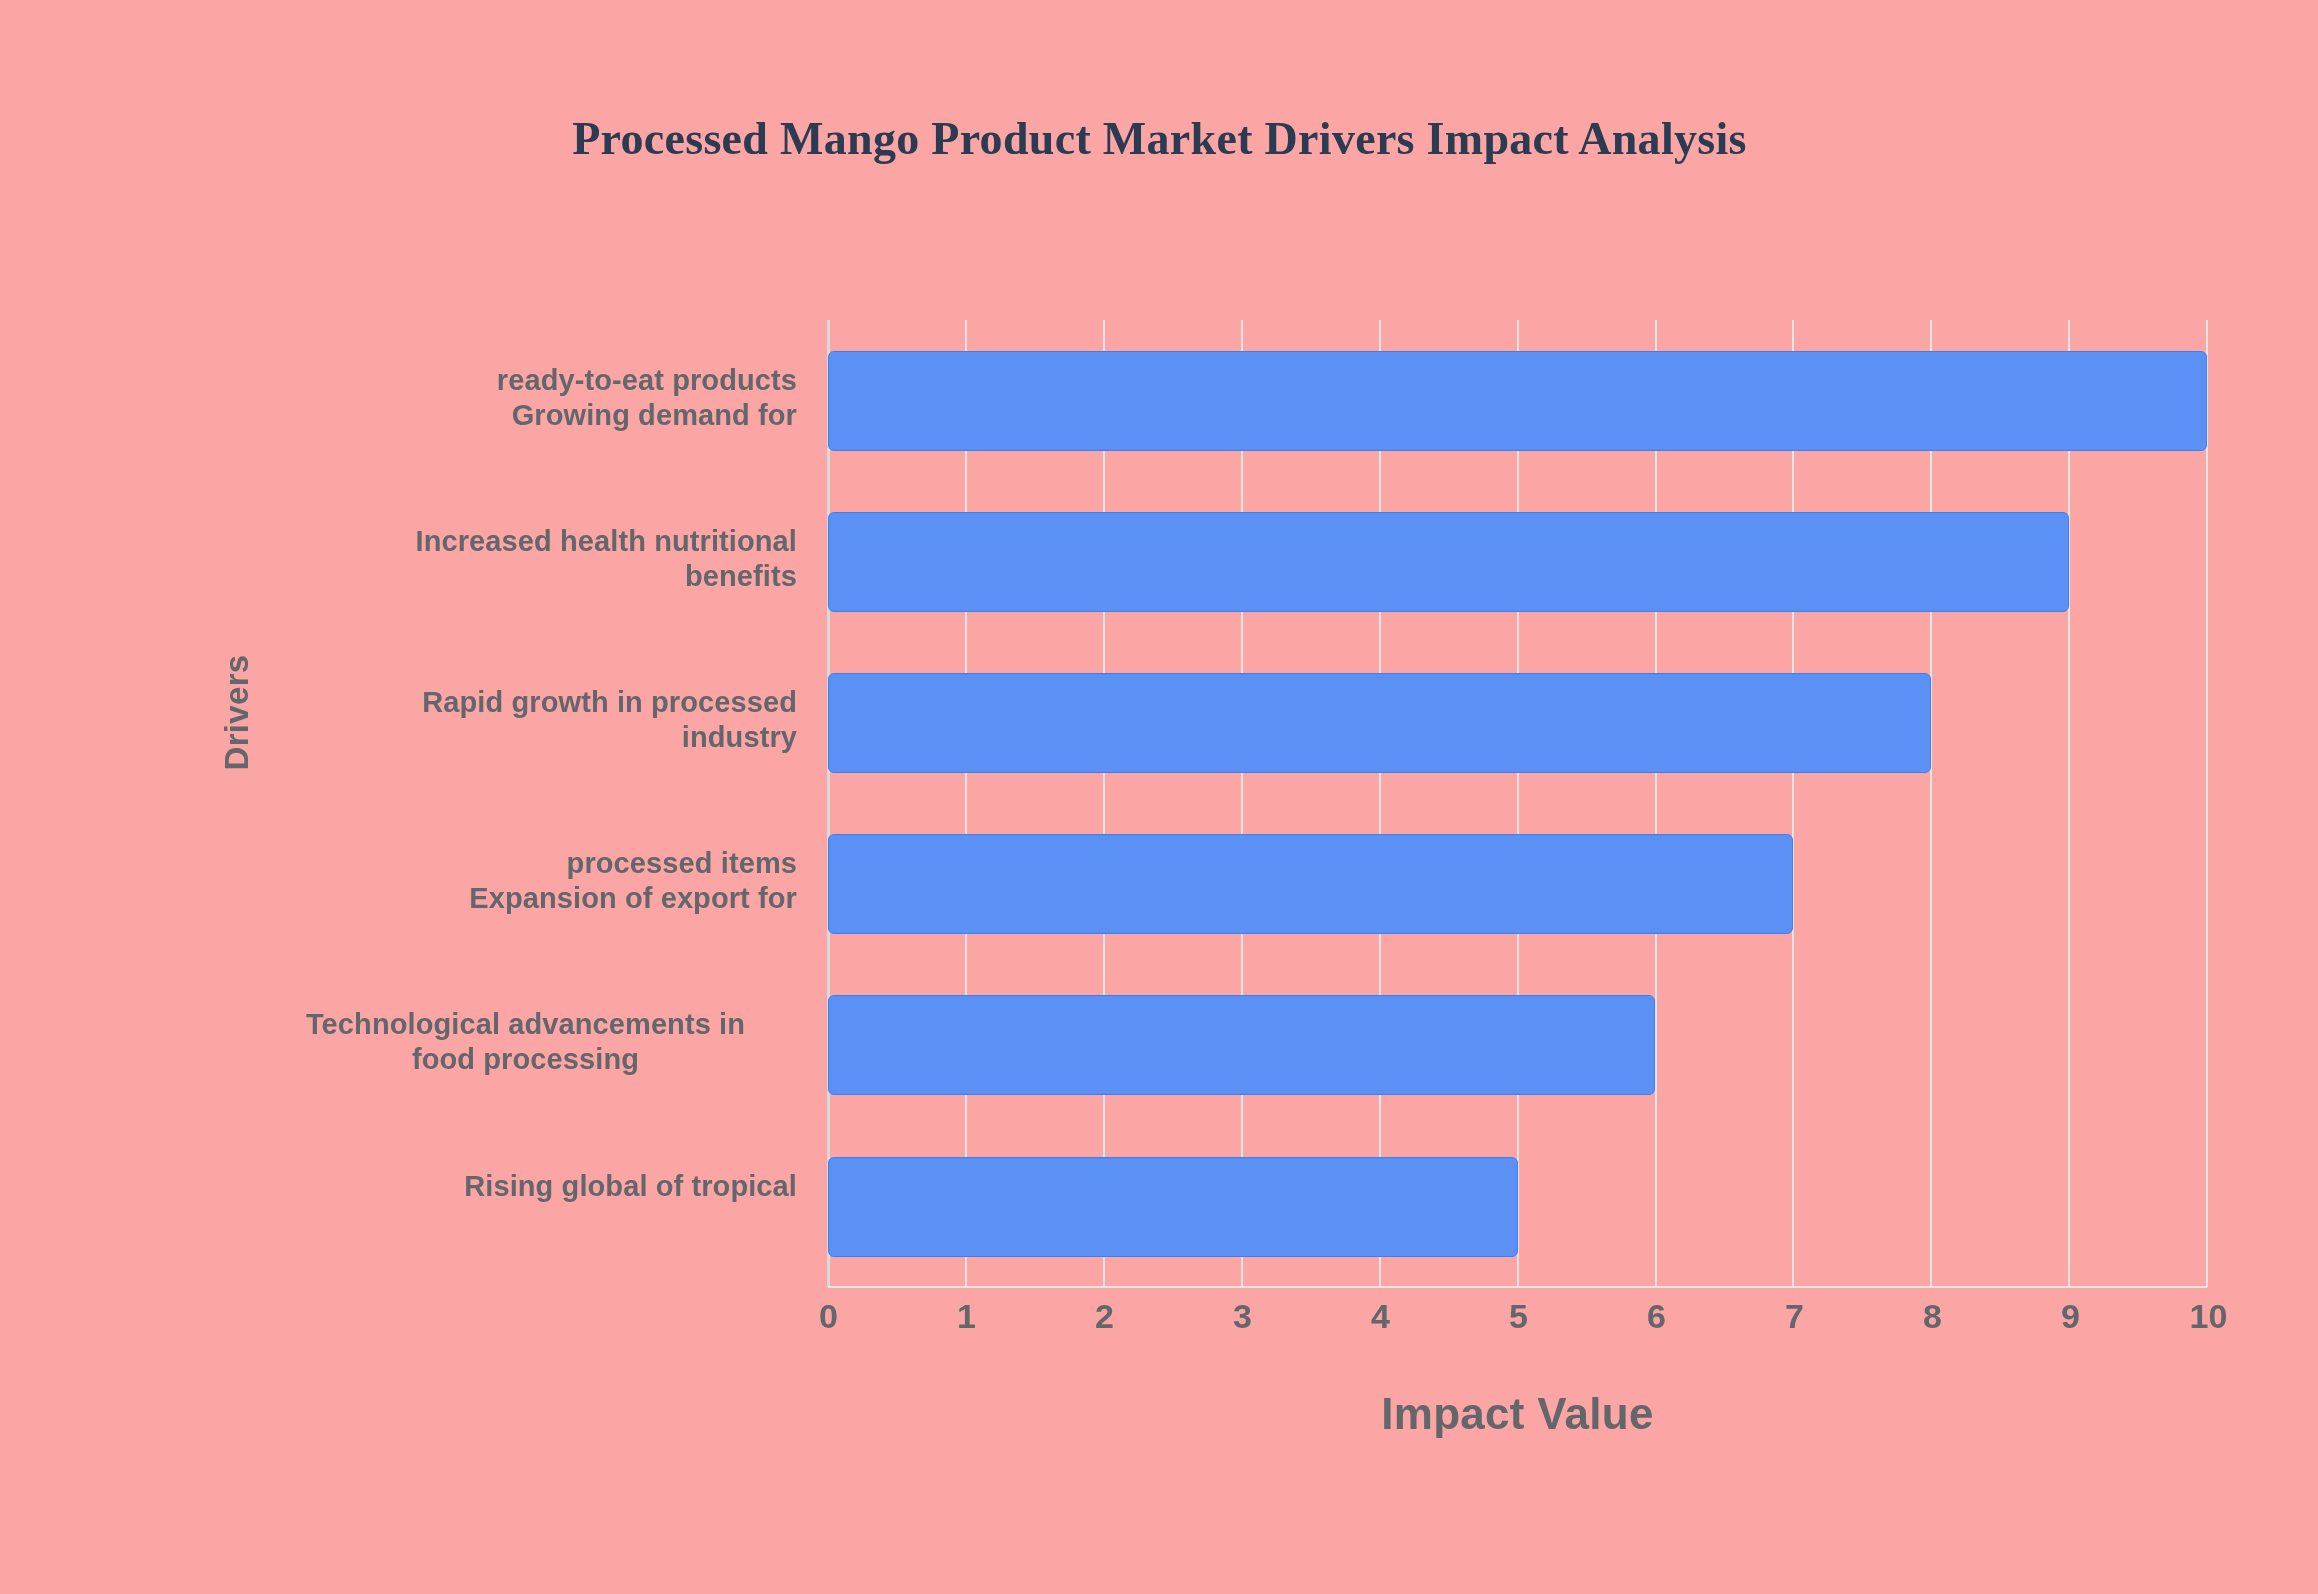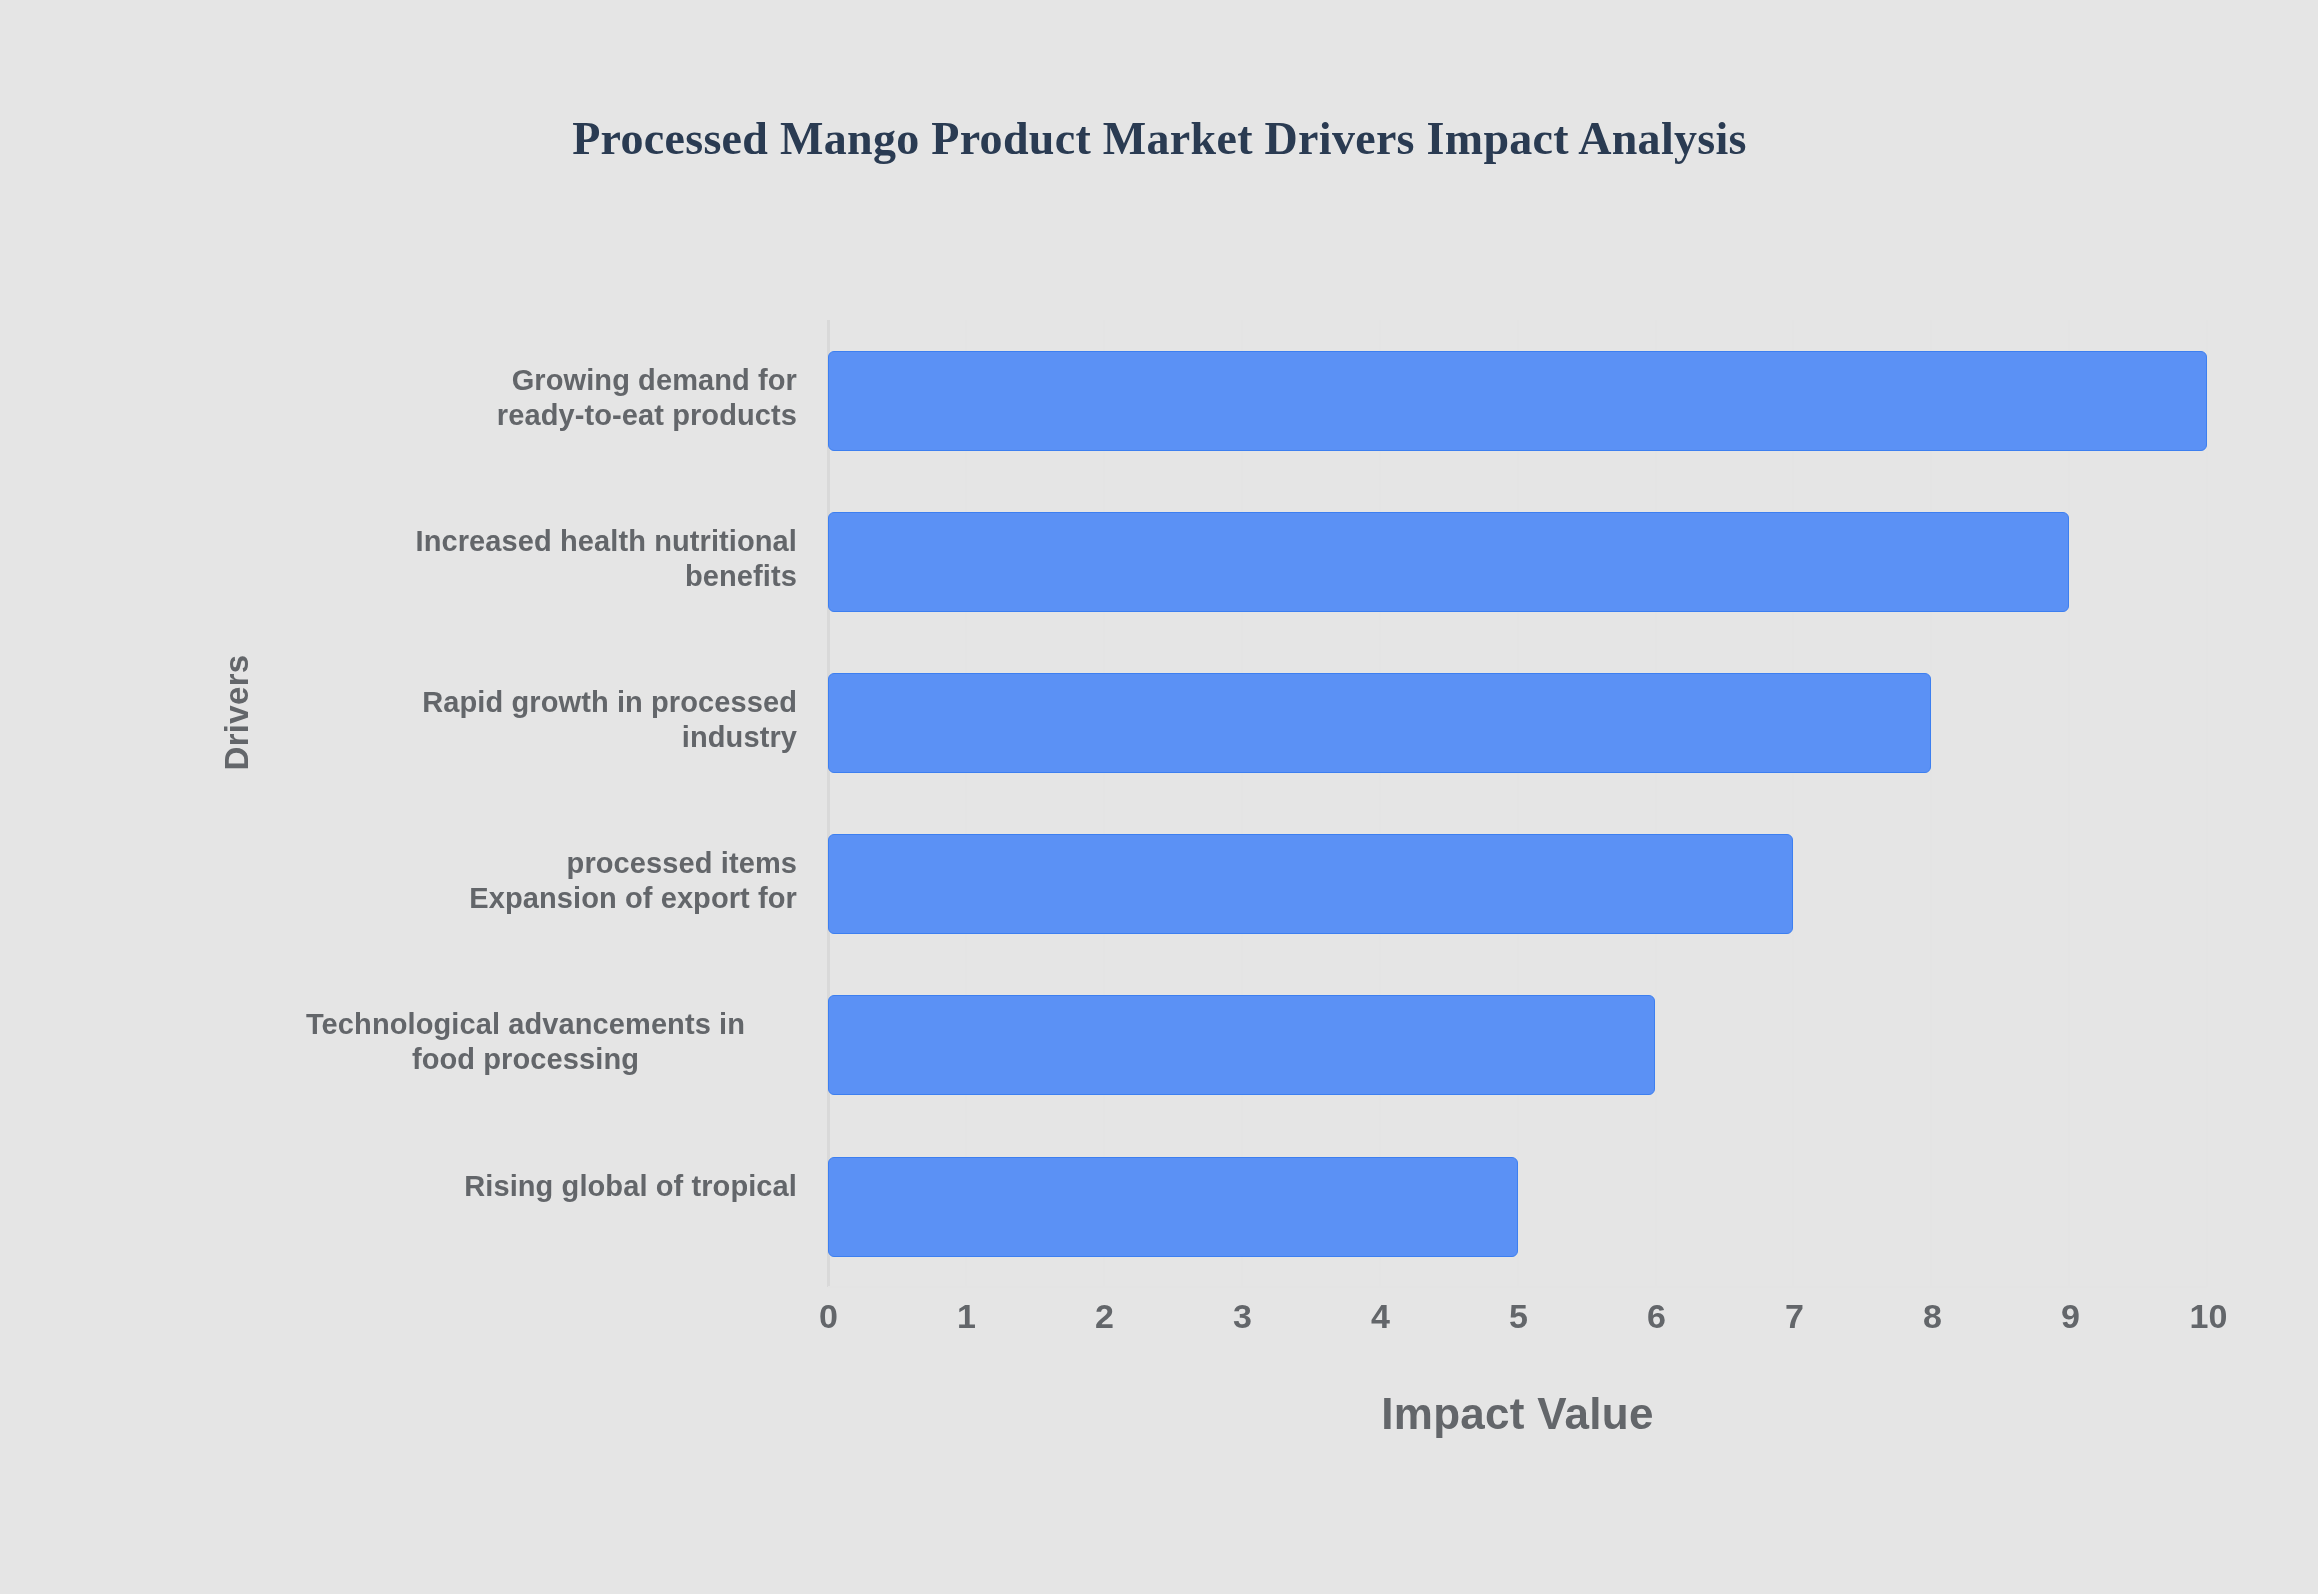--- a/index.html
+++ b/index.html
@@ -13,21 +13,21 @@
     font-family: "Liberation Sans", sans-serif;
     position: relative;
     overflow: hidden;
   }
 
   #chart-root {
     position: absolute;
     left: 0; top: 0;
     width: 2319px;
     height: 1594px;
-    background: #e5e5e5;
+    background: #fca5a5;
   }
 
   
   #chart-title {
     position: absolute;
     left: 0;
     top: 112px;
     width: 2319px;
     text-align: center;
     font-family: "Liberation Serif", "DejaVu Serif", serif;
@@ -187,22 +187,22 @@
         <div class="bar-row" style="top: 837px; height: 100px;">
           <div class="bar" title="5" style="width: 690px; background: rgb(91, 145, 245); border-color: rgb(61, 127, 240);"></div>
         </div>
       </div>
   </div>
 
   <div id="axis-baseline"></div>
 
   <div id="y-tick-labels-layer">
       <div class="y-tick-label" style="left: 254px; width: 543px; right: auto; top: 363px;">
+        <div>ready-to-eat products</div>
         <div>Growing demand for</div>
-        <div>ready-to-eat products</div>
       </div>
       <div class="y-tick-label" style="left: 254px; width: 543px; right: auto; top: 524px;">
         <div>Increased health nutritional</div>
         <div>benefits</div>
       </div>
       <div class="y-tick-label" style="left: 254px; width: 543px; right: auto; top: 685px;">
         <div>Rapid growth in processed</div>
         <div>industry</div>
       </div>
       <div class="y-tick-label" style="left: 254px; width: 543px; right: auto; top: 846px;">

